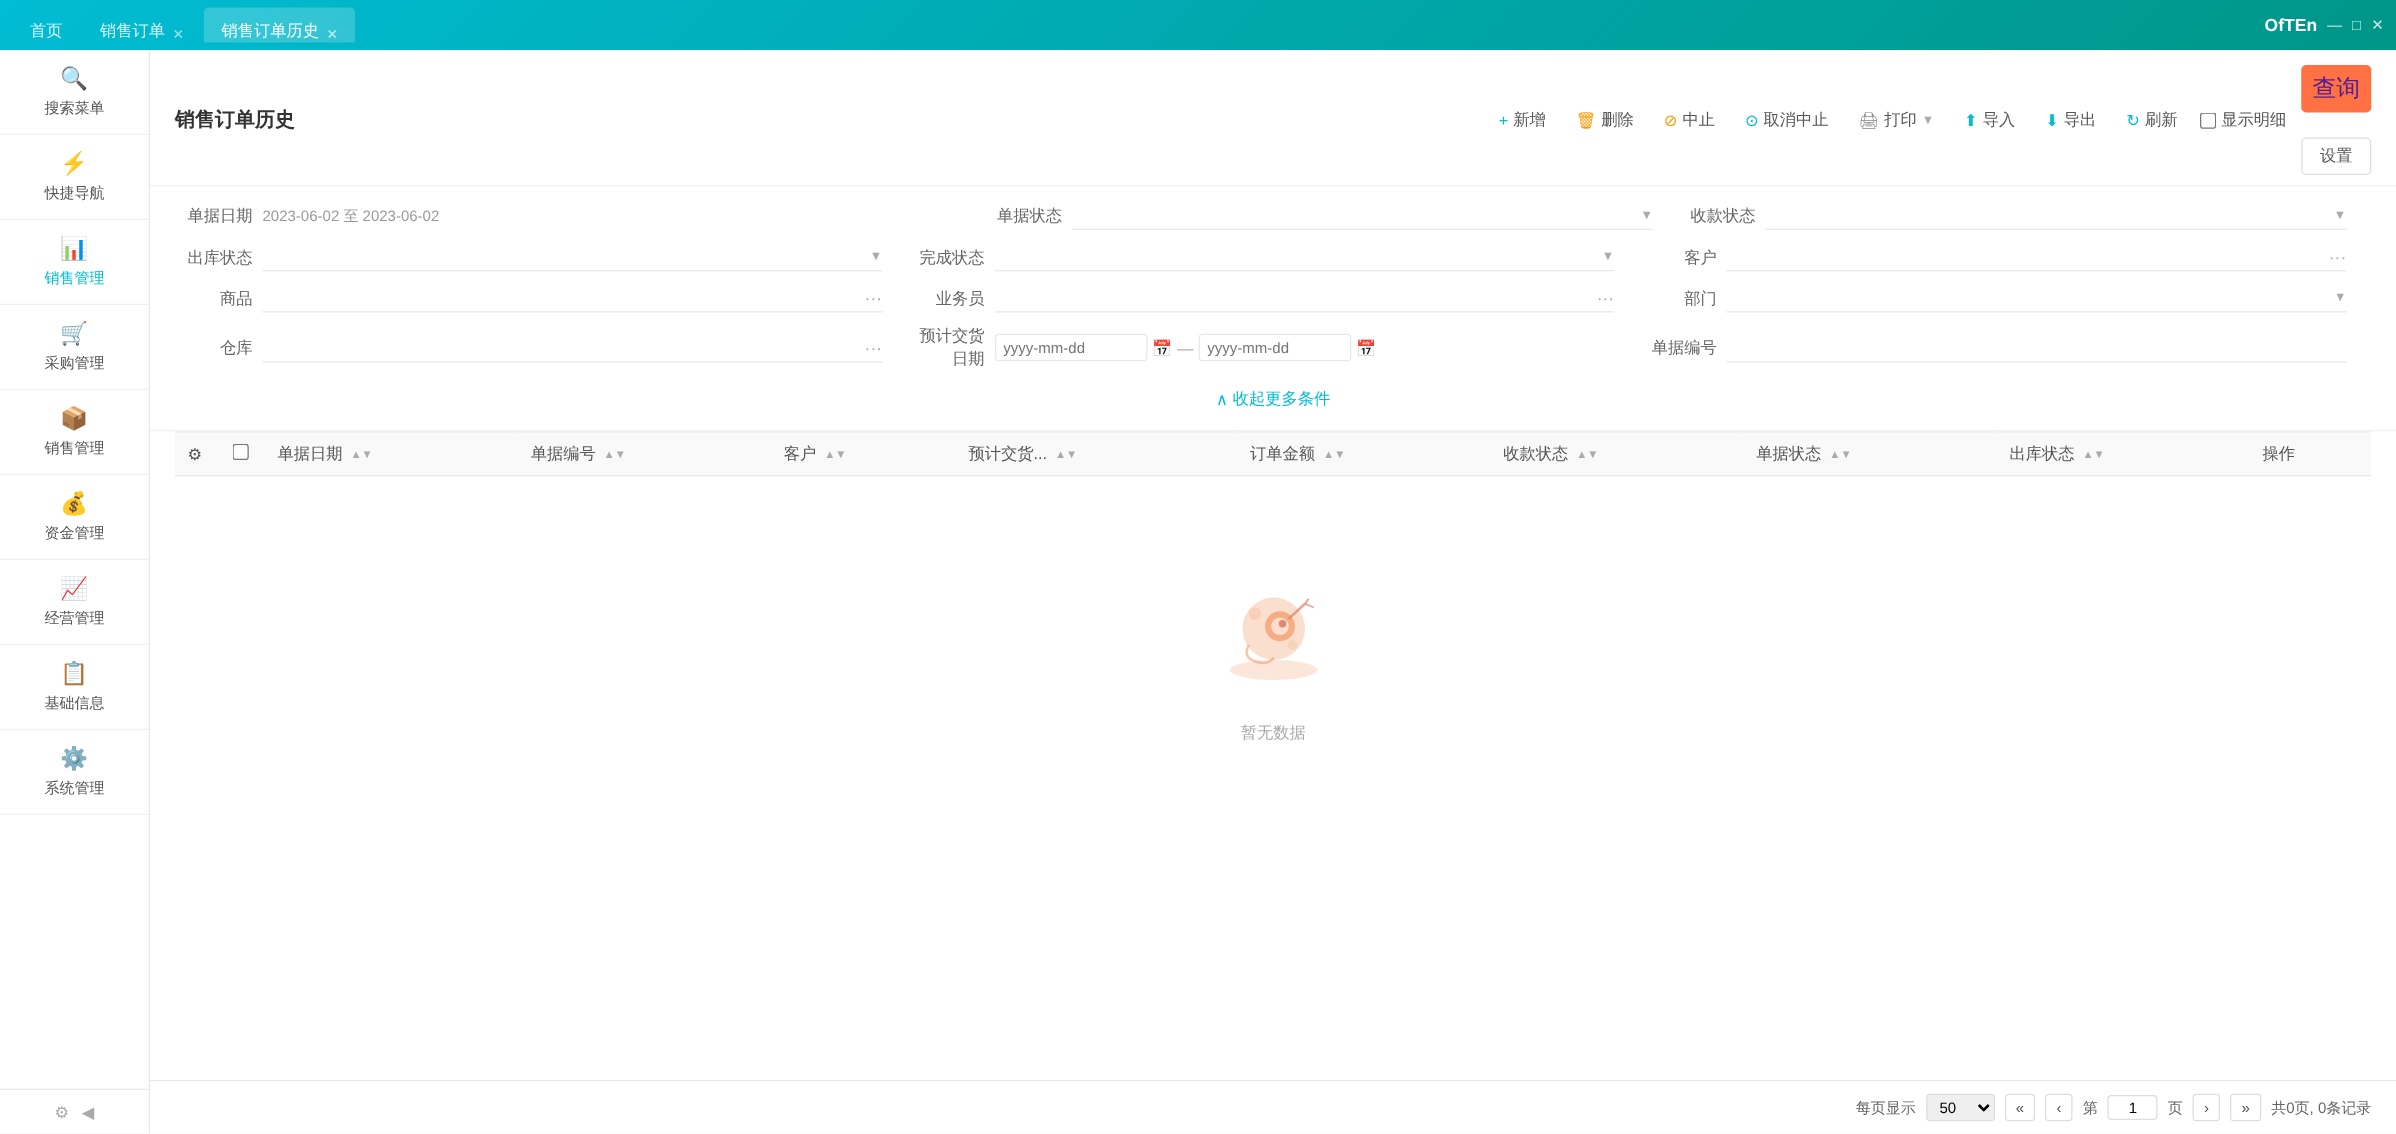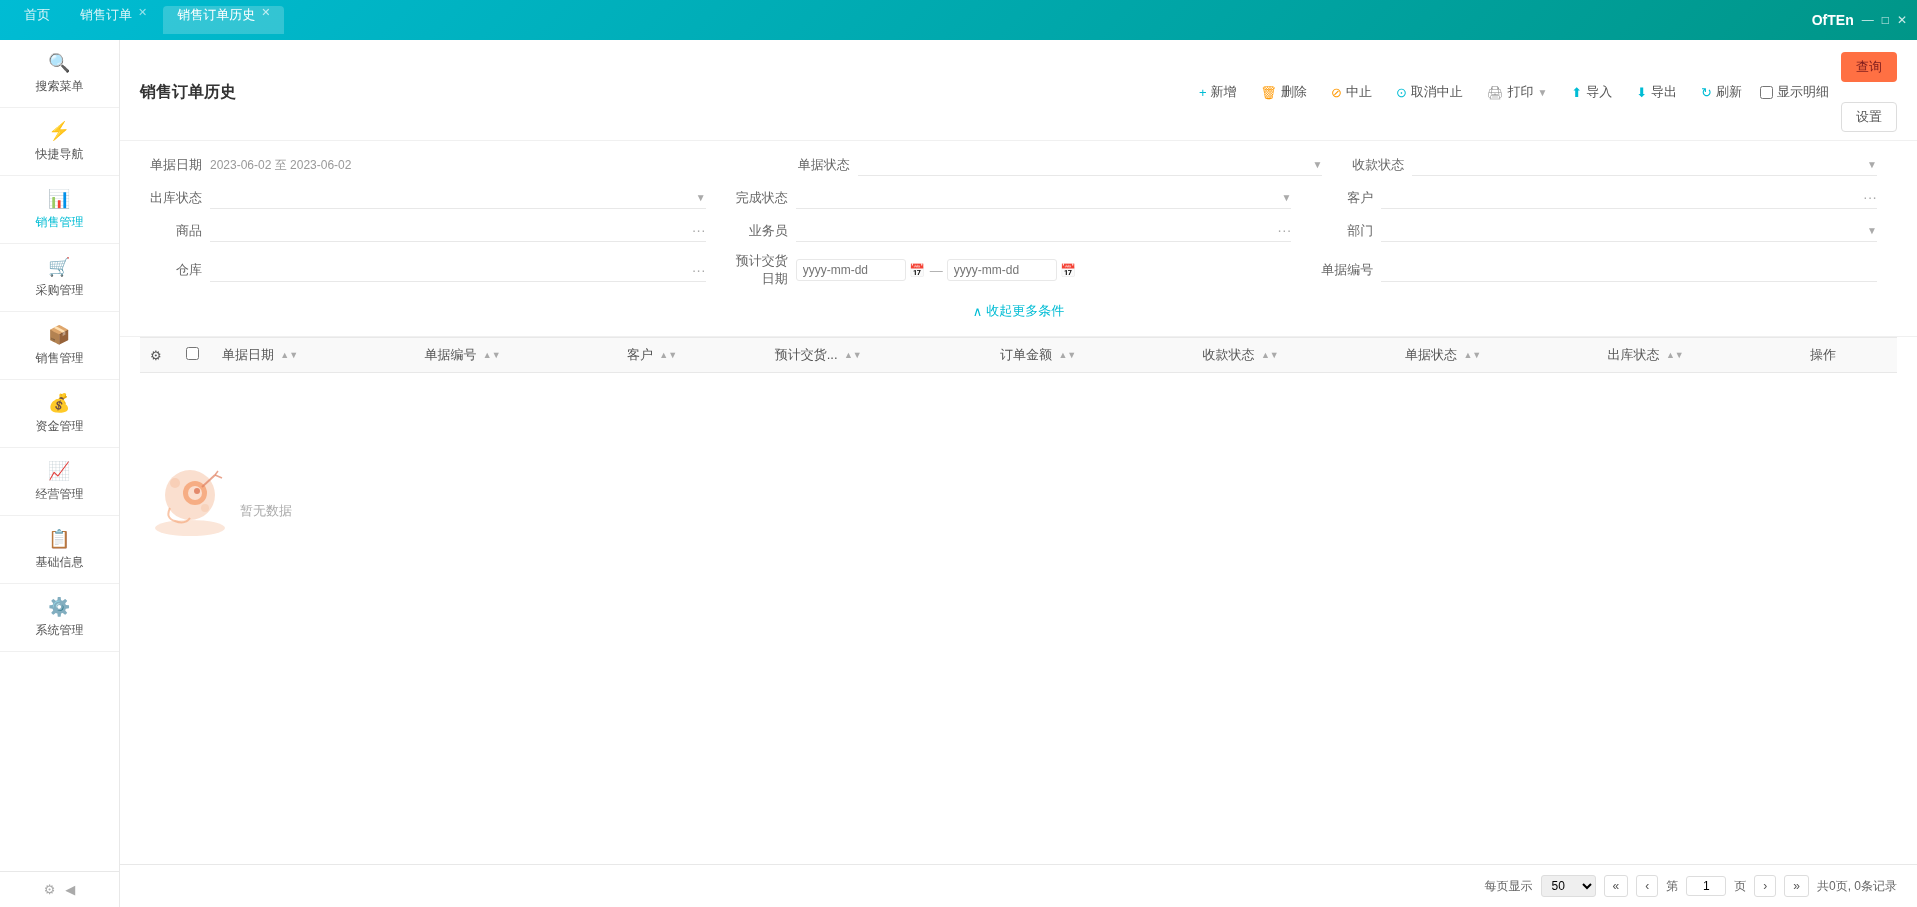--- a/index.html
+++ b/index.html
@@ -18,21 +18,21 @@
     .top-bar-tabs {
       display: flex;
       align-items: center;
       flex: 1;
     }
     .top-tab {
       height: 28px;
       padding: 0 14px;
       border-radius: 4px 4px 0 0;
       display: flex;
-      align-items: flex-start;
+      align-items: flex-end;
       cursor: pointer;
       font-size: 13px;
       color: rgba(255,255,255,0.85);
       margin-right: 2px;
       background: transparent;
     }
     .top-tab.active {
       background: rgba(255,255,255,0.2);
       color: white;
     }
@@ -143,26 +143,26 @@
     .checkbox-item {
       display: flex;
       align-items: center;
       gap: 4px;
       font-size: 12px;
       color: #555;
       cursor: pointer;
     }
     .btn-query {
       background: #ff7043;
-      color: #7f1d1d;
+      color: #4c1d95;
       border: none;
       padding: 6px 4px;
       border-radius: 4px;
       cursor: pointer;
-      font-size: 13px;
+      font-size: 19px;
     }
     .btn-setting {
       background: white;
       color: #555;
       border: 1px solid #ddd;
       padding: 5px 14px;
       border-radius: 4px;
       cursor: pointer;
       font-size: 13px;
       margin-top: 20px;
@@ -255,21 +255,21 @@
       flex: 1;
       margin-right: 20px;
     }
     .date-input {
       border: 1px solid #e8e8e8;
       border-radius: 3px;
       padding: 3px 6px;
       font-size: 12px;
       color: #999;
       outline: none;
-      width: 110px;
+      width: 122px;
     }
     .date-cal-icon {
       color: #00bcd4;
       cursor: pointer;
     }
     .date-dash { color: #aaa; }
 
     .collapse-btn {
       display: flex;
       align-items: center;
@@ -316,21 +316,21 @@
       text-align: center;
     }
     .checkbox-th {
       width: 36px;
       text-align: center;
     }
 
     
     .empty-state {
       display: flex;
-      flex-direction: row;
+      flex-direction: column;
       align-items: center;
       padding: 80px 0;
     }
     .empty-icon {
       width: 100px;
       height: 100px;
       margin-bottom: 16px;
     }
     .empty-text {
       color: #aaa;

